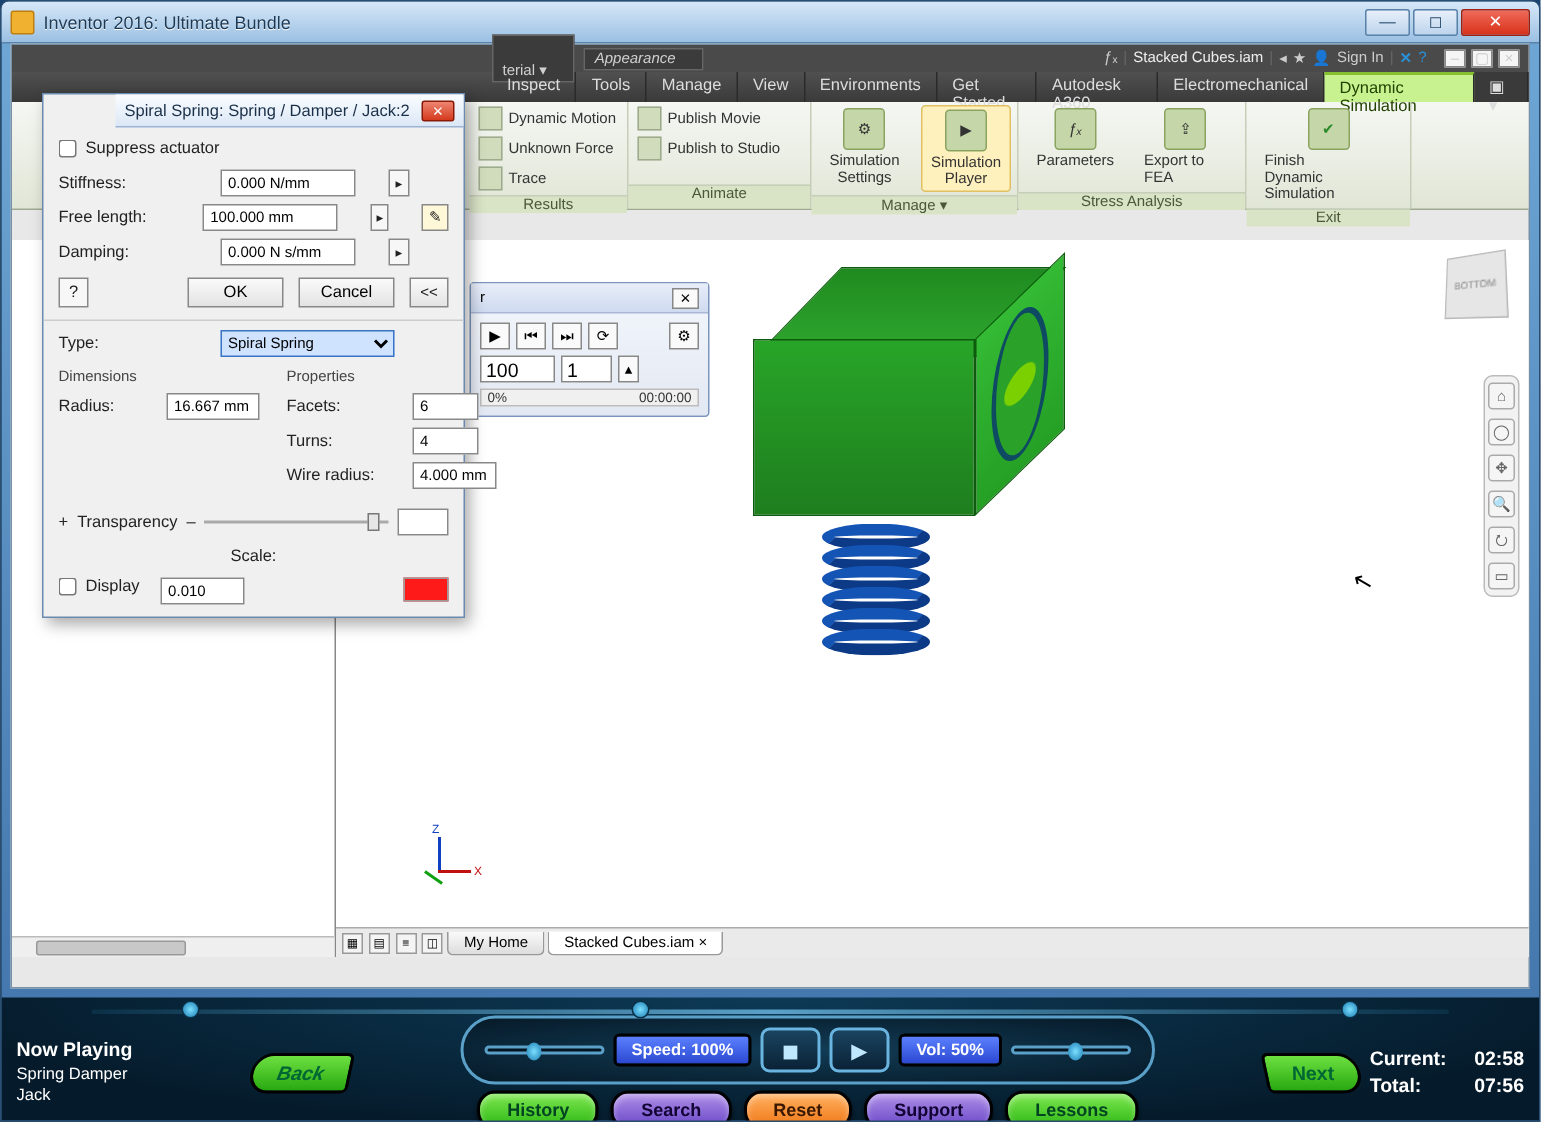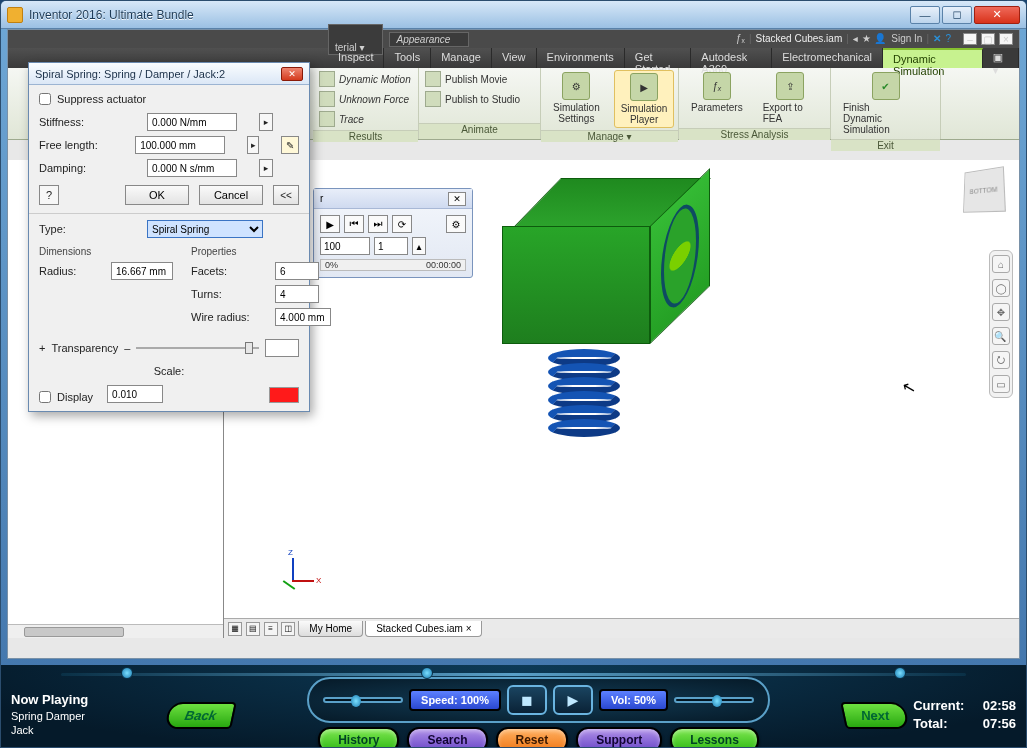--- a/index.html
+++ b/index.html
@@ -67,26 +67,26 @@
 .doc-tab{ padding:2px 10px; background:linear-gradient(#fafafa,#ddd); border:1px solid #999; border-top:none; border-radius:0 0 4px 4px;}
 .doc-tab.active{ background:#fff;}
 
 
 .sim-player{ position:absolute; top:158px; left:305px; width:160px; background:linear-gradient(#f4f7fc,#e2e8f3); border:1px solid #7a94bd; border-radius:3px; z-index:3;}
 .sim-player .sp-title{ height:20px; background:linear-gradient(#e8eef9,#cfdaf0); border-bottom:1px solid #a8b8d6; display:flex;align-items:center; padding:0 6px; font-size:10px;}
 .sp-close{ margin-left:auto; width:18px;height:14px; border:1px solid #888; background:#fafafa; font-size:9px; display:flex;align-items:center;justify-content:center;}
 .sp-body{ padding:6px;}
 .sp-row{ display:flex; gap:4px; align-items:center; margin-bottom:4px;}
 .sp-row .b{ width:20px; height:18px; border:1px solid #888; background:#fafafa; font-size:10px; display:flex;align-items:center;justify-content:center;}
-.sp-row input{ width:50px; height:18px; border:1px solid #888; font-size:10px; padding:0 3px;}
+.sp-row input{ width:50px; height:18px; border:1px solid #888; font-size:13px; padding:0 3px;}
 .sp-bar{ height:12px; background:#f0f0f0; border:1px solid #bbb; display:flex; align-items:center; padding:0 4px; font-size:9px; justify-content:space-between; color:#333;}
 
 
 .dialog{ position:absolute; top:32px; left:20px; width:282px; background:#f0f0f0; border:1px solid #6a8ab0; box-shadow:3px 4px 10px rgba(0,0,0,.35); z-index:10;}
-.dlg-title{ height:22px; background:linear-gradient(#fafdff,#dbe7f6); border-bottom:1px solid #9cb4d2; display:flex; align-items:center; padding:0 6px; font-size:11px; color:#1b3048;}
+.dlg-title{ height:22px; background:linear-gradient(#fafdff,#dbe7f6); border-bottom:1px solid #9cb4d2; display:flex; align-items:center; padding:0 6px; font-size:11px; color:#1b3048;margin-left:48px;}
 .dlg-close{ margin-left:auto; width:22px; height:14px; background:linear-gradient(#ee8570,#d43a1e); border:1px solid #8a1a08; color:#fff; font-size:9px; display:flex; align-items:center; justify-content:center; border-radius:2px;}
 .dlg-body{ padding:8px 10px; font-size:11px; color:#222;}
 .chk{ display:flex; align-items:center; gap:6px; margin-bottom:8px;}
 .chk input{ width:12px; height:12px;}
 .field-row{ display:flex; align-items:center; margin-bottom:5px; gap:22px;}
 .field-row label{ width:86px;}
 .field-row input{ width:90px; height:18px; border:1px solid #888; background:#fff; font-size:10px;padding:0 4px;}
 .arrow-btn{ width:14px; height:18px; border:1px solid #888; background:#f7f7f7; font-size:9px; display:flex;align-items:center;justify-content:center;}
 .icon-btn{ width:20px; height:18px; border:1px solid #888; background:#fff8d8; font-size:10px;display:flex;align-items:center;justify-content:center;}
 .btn-row{ display:flex; justify-content:center; gap:10px; margin:8px 0; align-items:center;}
@@ -176,21 +176,21 @@
       <div class="ribbon-tab">Environments</div>
       <div class="ribbon-tab">Get Started</div>
       <div class="ribbon-tab">Autodesk A360</div>
       <div class="ribbon-tab">Electromechanical</div>
       <div class="ribbon-tab active">Dynamic Simulation</div>
       <div class="ribbon-tab" style="background:#3a3a3a">▣ ▾</div>
     </div>
 
     <div class="ribbon-body">
       <div class="panel" style="width:106px">
-        <div class="panel-row" style="flex-direction:column;align-items:flex-start;gap:2px;font-style:italic;">
+        <div class="panel-row" style="flex-direction:column;align-items:flex-start;gap:2px;">
           <div class="sm-link">Dynamic Motion</div>
           <div class="sm-link">Unknown Force</div>
           <div class="sm-link">Trace</div>
         </div>
         <div class="panel-label">Results</div>
       </div>
       <div class="panel" style="width:122px">
         <div class="panel-row" style="flex-direction:column;align-items:flex-start;gap:2px;">
           <div class="sm-link">Publish Movie</div>
           <div class="sm-link">Publish to Studio</div>
@@ -386,21 +386,21 @@
           <span style="font-size:11px">–</span>
           <div class="track">
               <div class="thumb"></div>
             </div>
           <input style="width: 34px; height: 18px; border: 1px solid rgb(136, 136, 136);">
         </div>
 
         <div style="display:flex;align-items:center;gap:10px;justify-content:center;margin-bottom:8px">
           <span>Scale:</span>
         </div>
-        <div style="display:flex;align-items:flex-end;gap:14px">
+        <div style="display:flex;align-items:flex-start;gap:14px">
           <div class="chk" style="margin:0">
               <input type="checkbox" style="">
               <label>Display</label>
             </div>
           <input style="width: 56px; height: 18px; border: 1px solid rgb(136, 136, 136); font-size: 10px; padding: 0px 4px;" value="0.010">
           <div style="flex:1"></div>
           <div class="swatch"></div>
         </div>
       </div>
     </div>

